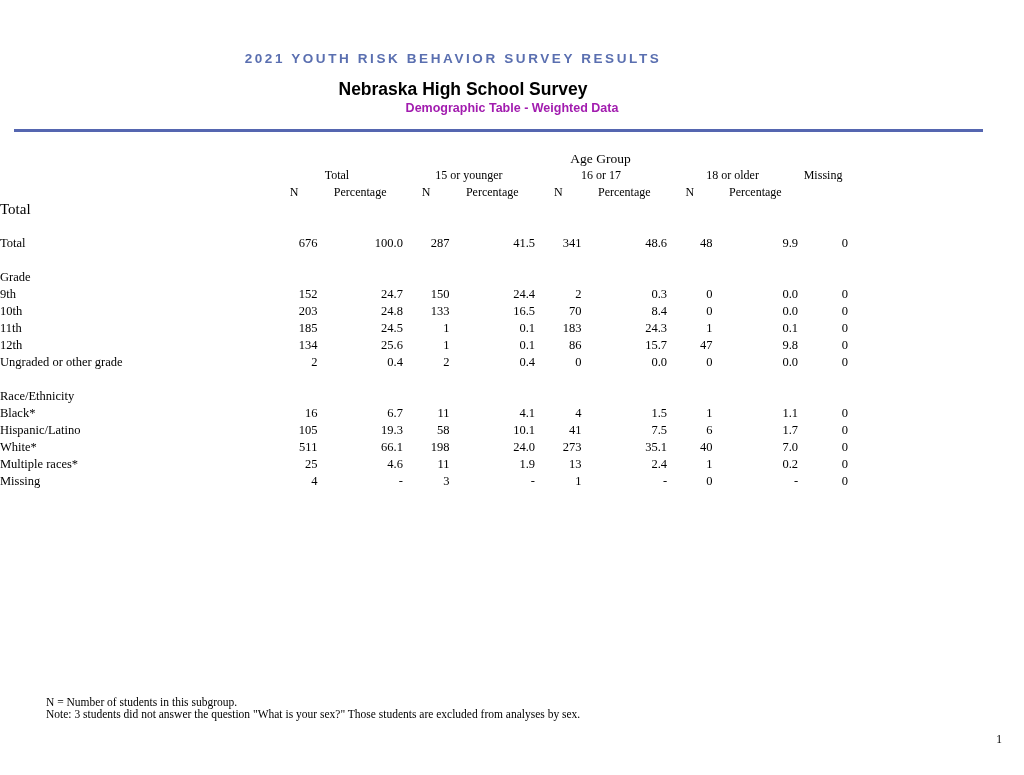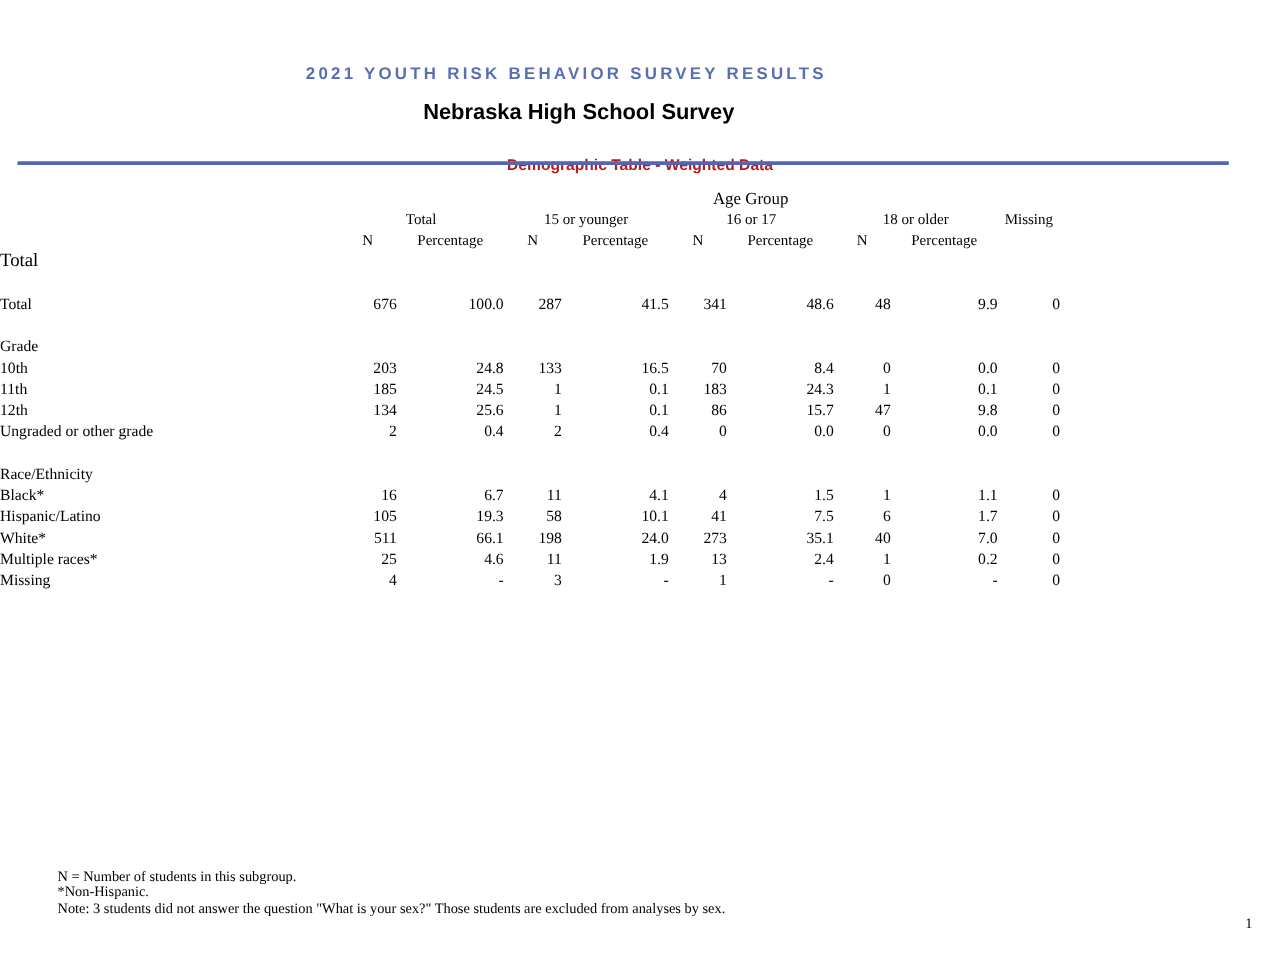--- a/index.html
+++ b/index.html
@@ -45,26 +45,25 @@
     position: absolute;
     left: 0;
     top: 79px;
     width: 926px;
   }
   #table-subtitle {
     text-align: center;
     font-family: "Liberation Sans", "DejaVu Sans", sans-serif;
     font-weight: bold;
     font-size: 12.5px;
-    color: #b91c1c;
+    color: #a21caf;
     position: absolute;
     left: 0;
     top: 101px;
     width: 1024px;
-    margin-top: 24px;
   }
   #header-rule {
     position: absolute;
     left: 14px;
     top: 129px;
     width: 969px;
     height: 3px;
     background: #5566b0;
   }
 
@@ -250,20 +249,32 @@
         <td></td>
         <td></td>
         <td></td>
         <td></td>
         <td></td>
         <td></td>
         <td></td>
         <td></td>
       </tr>
       <tr>
+        <td class="row-label">9th</td>
+        <td class="num">152</td>
+        <td class="num">24.7</td>
+        <td class="num">150</td>
+        <td class="num">24.4</td>
+        <td class="num">2</td>
+        <td class="num">0.3</td>
+        <td class="num">0</td>
+        <td class="num">0.0</td>
+        <td class="num">0</td>
+      </tr>
+      <tr>
         <td class="row-label">10th</td>
         <td class="num">203</td>
         <td class="num">24.8</td>
         <td class="num">133</td>
         <td class="num">16.5</td>
         <td class="num">70</td>
         <td class="num">8.4</td>
         <td class="num">0</td>
         <td class="num">0.0</td>
         <td class="num">0</td>
@@ -386,16 +397,15 @@
         <td class="num">-</td>
         <td class="num">0</td>
         <td class="num">-</td>
         <td class="num">0</td>
       </tr>
     </tbody>
 </table>
 
 <div id="footnotes">
     <div>N = Number of students in this subgroup.</div>
-    <div>*Non-Hispanic.</div>
     <div>Note: 3 students did not answer the question "What is your sex?" Those students are excluded from analyses by sex.</div>
   </div>
 <div id="page-number">1</div>
 
 </body></html>

